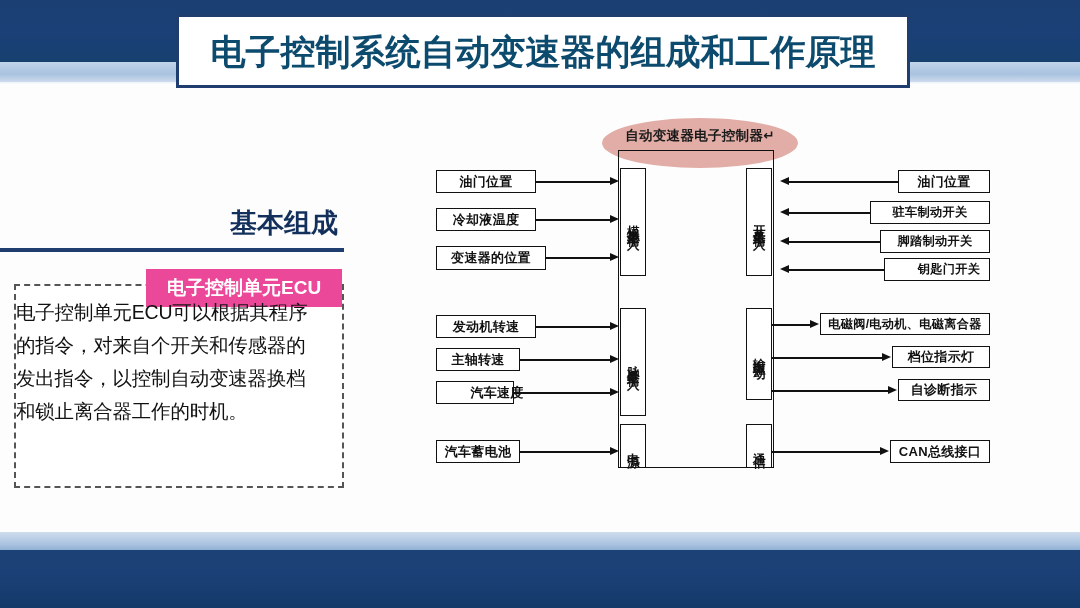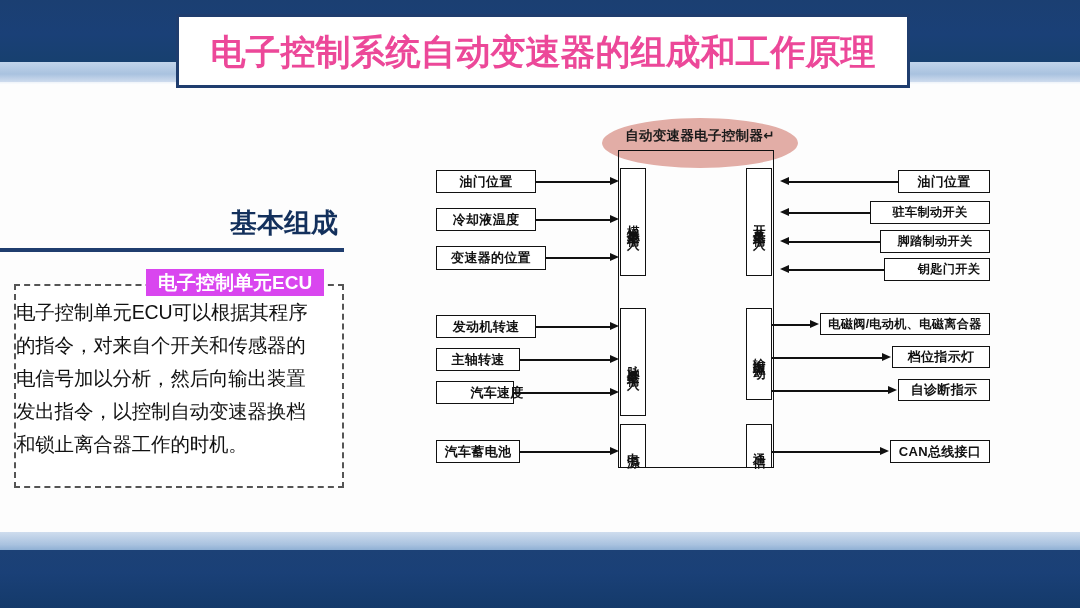--- a/index.html
+++ b/index.html
@@ -34,43 +34,43 @@
     background:linear-gradient(180deg,#1c4176 0%,#1a4077 40%,#143a6a 100%);
   }
 
   
   #title-box {
     position:absolute; left:176px; top:14px; width:734px; height:74px;
     background:#ffffff; border:3px solid #1f3d6e;
     display:flex; align-items:center; justify-content:center;
   }
   #title-text {
-    font-size:35px; font-weight:bold; color:#ec4899;
+    font-size:35px; font-weight:bold; color:#0c4a6e;
     letter-spacing:0px; white-space:nowrap; line-height:1;
   }
 
   
   #section-heading {
     position:absolute; left:0; top:205px; width:344px;
     text-align:right; font-size:27px; font-weight:bold; color:#13305c;
     padding-right:6px;
   }
   #heading-rule {
     position:absolute; left:0; top:248px; width:344px; height:4px;
     background:#1f3d6e;
   }
   #ecu-panel {
     position:absolute; left:14px; top:284px; width:330px; height:204px;
     border:2px dashed #555; background:#ffffff;
   }
   #ecu-badge {
-    position:absolute; left:146px; top:269px; height:27px;
-    background:#d946ef; color:#ffffff;
+    position:absolute; left:146px; top:269px; height:38px;
+    background:#ec4899; color:#ffffff;
     font-size:19px; font-weight:bold;
-    display:flex; align-items:center; padding:0 12px;
+    display:flex; align-items:center; padding:0 21px;
     letter-spacing:0px;
   }
   #ecu-body {
     position:absolute; left:16px; top:296px; width:326px;
     font-size:19.5px; line-height:33px; color:#111; font-weight:500;
     letter-spacing:-0.2px;
   }
   #ecu-body p { margin:0; white-space:nowrap; }
 
   
@@ -125,21 +125,20 @@
   </div>
 
   <div id="section-heading">基本组成</div>
   <div id="heading-rule"></div>
 
   <div id="ecu-panel"></div>
   <div id="ecu-badge">电子控制单元ECU</div>
   <div id="ecu-body">
     <p>电子控制单元ECU可以根据其程序</p>
     <p>的指令，对来自个开关和传感器的</p>
-    <p>电信号加以分析，然后向输出装置</p>
     <p>发出指令，以控制自动变速器换档</p>
     <p>和锁止离合器工作的时机。</p>
   </div>
 
   <div id="diagram">
 
     <div id="ecu-ellipse" style="left:602px; top:118px; width:196px; height:50px;">
       <span>自动变速器电子控制器↵</span>
     </div>
 

